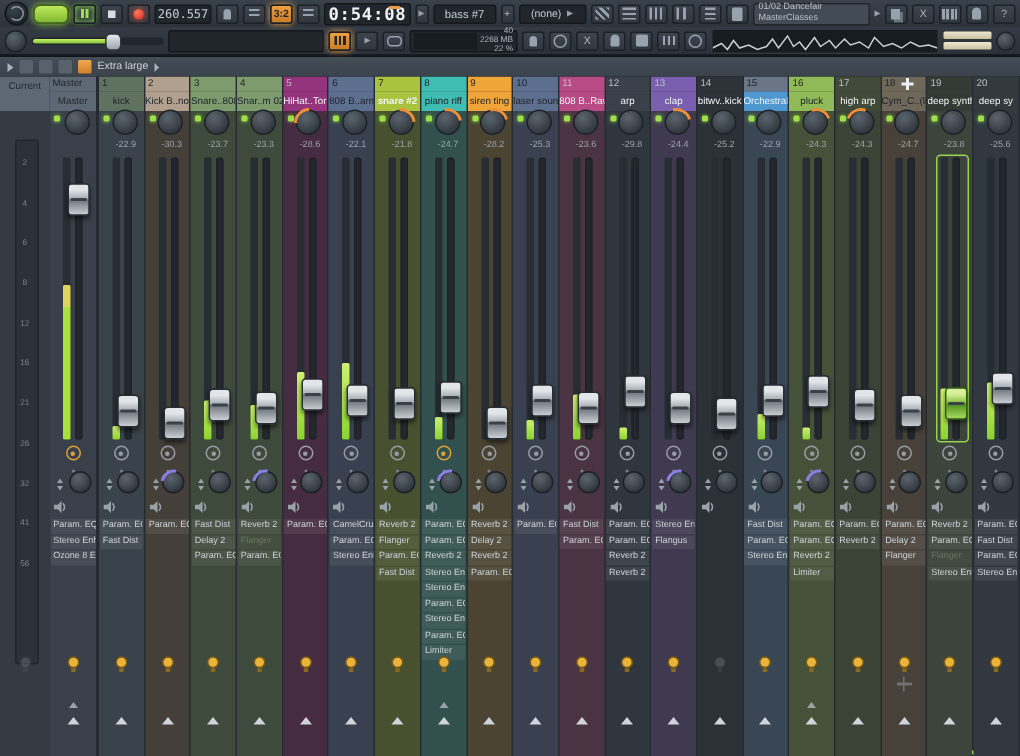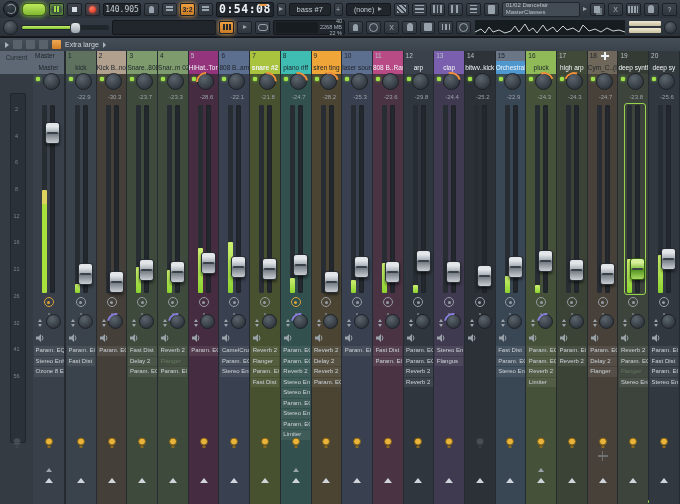--- a/index.html
+++ b/index.html
@@ -122,21 +122,21 @@
         <i></i>
         <i></i>
       </span>
     </div>
   <div class="btn">
       <span class="sq"></span>
     </div>
   <div class="btn">
       <span class="dot-rec"></span>
     </div>
-  <div class="panel seg tempo">140.905</div>
+  <div class="panel seg tempo">260.557</div>
   <div class="btn">
       <span class="ic ic-hand" style="width:5px;height:7px"></span>
     </div>
   <div class="btn">
       <span class="ic ic-rows" style="width:7px;height:6px"></span>
     </div>
   <div class="btn lit-orange" style="color:#20262c;font-weight:bold">3:2</div>
   <div class="btn">
       <span class="ic ic-rows" style="width:7px;height:6px"></span>
     </div>

